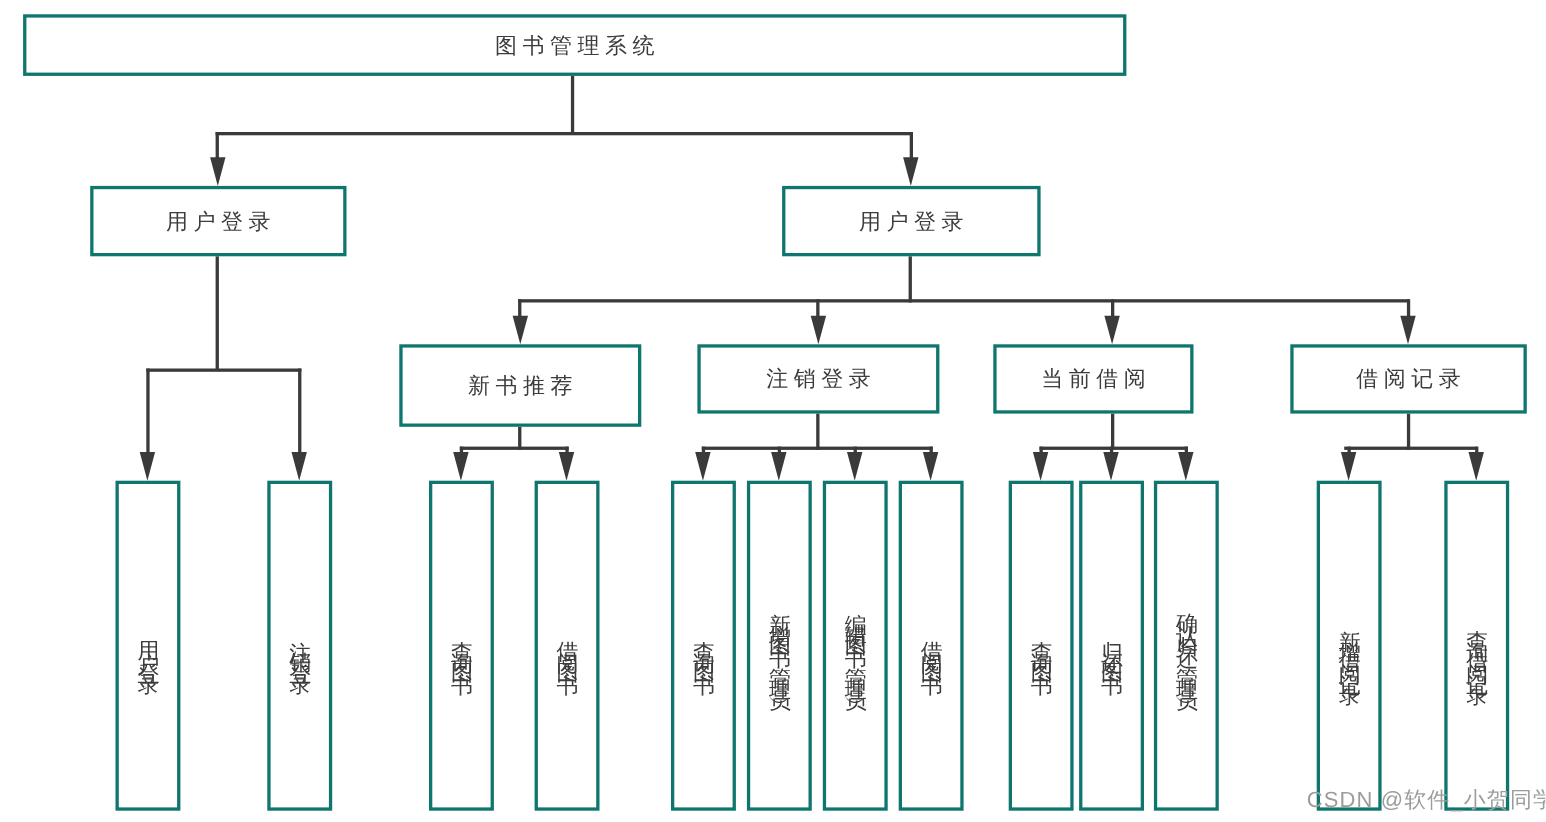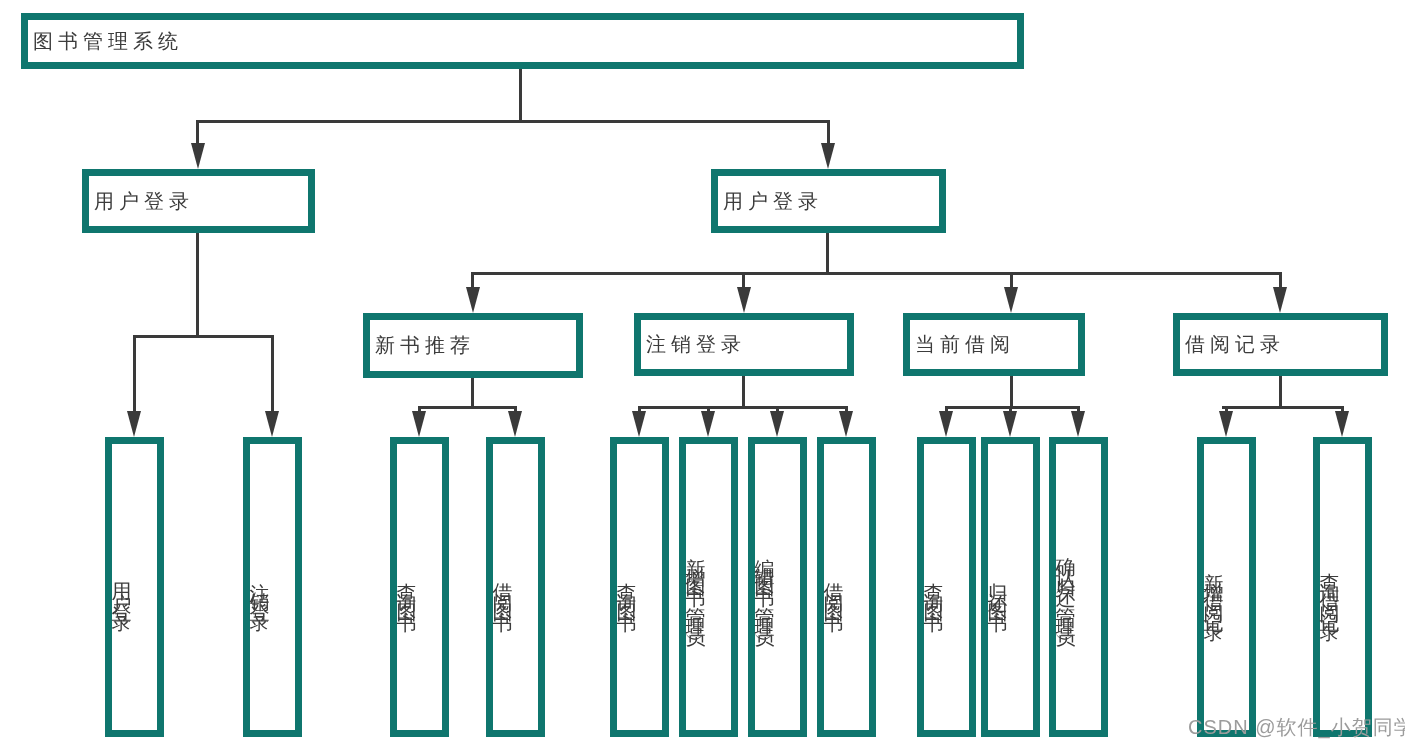--- a/index.html
+++ b/index.html
@@ -7,25 +7,25 @@
     position: relative;
     width: 1405px;
     height: 747px;
     background: #ffffff;
     font-family: "Liberation Sans", "DejaVu Sans", sans-serif;
     overflow: hidden;
   }
   .box {
     position: absolute;
     box-sizing: border-box;
-    border: 7px solid #0f766e;
+    border: 3px solid #0f766e;
     background: #ffffff;
     display: flex;
     align-items: center;
-    justify-content: flex-start;
+    justify-content: center;
     color: #3c3c3c;
   }
   .hlabel {
     font-size: 20px;
     letter-spacing: 5px;
     text-indent: 5px;
     white-space: nowrap;
   }
   .leaf { top: 437px; width: 59px; height: 300px; }
   .vlabel {
@@ -123,21 +123,21 @@
     <span class="hlabel">图书管理系统</span>
   </div>
 
   <div class="box" style="left:82px;top:169px;width:233px;height:64px">
     <span class="hlabel">用户登录</span>
   </div>
   <div class="box" style="left:711px;top:169px;width:235px;height:64px">
     <span class="hlabel">用户登录</span>
   </div>
 
-  <div class="box" style="left:363px;top:313px;width:220px;height:65px">
+  <div class="box" style="left:363px;top:313px;width:220px;height:75px">
     <span class="hlabel">新书推荐</span>
   </div>
   <div class="box" style="left:634px;top:313px;width:220px;height:63px">
     <span class="hlabel">注销登录</span>
   </div>
   <div class="box" style="left:903px;top:313px;width:182px;height:63px">
     <span class="hlabel">当前借阅</span>
   </div>
   <div class="box" style="left:1173px;top:313px;width:215px;height:63px">
     <span class="hlabel">借阅记录</span>

